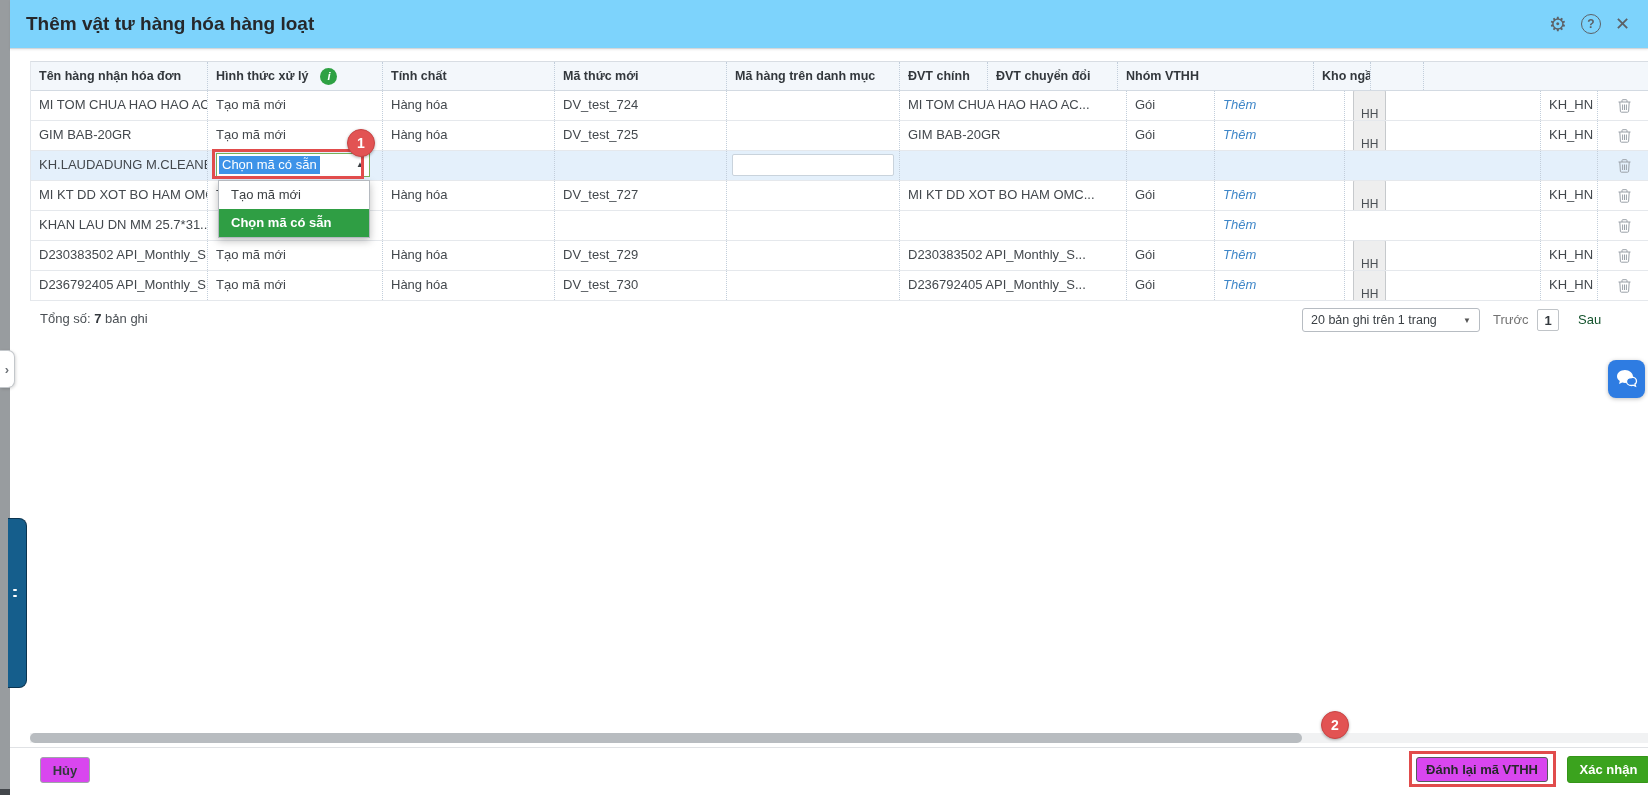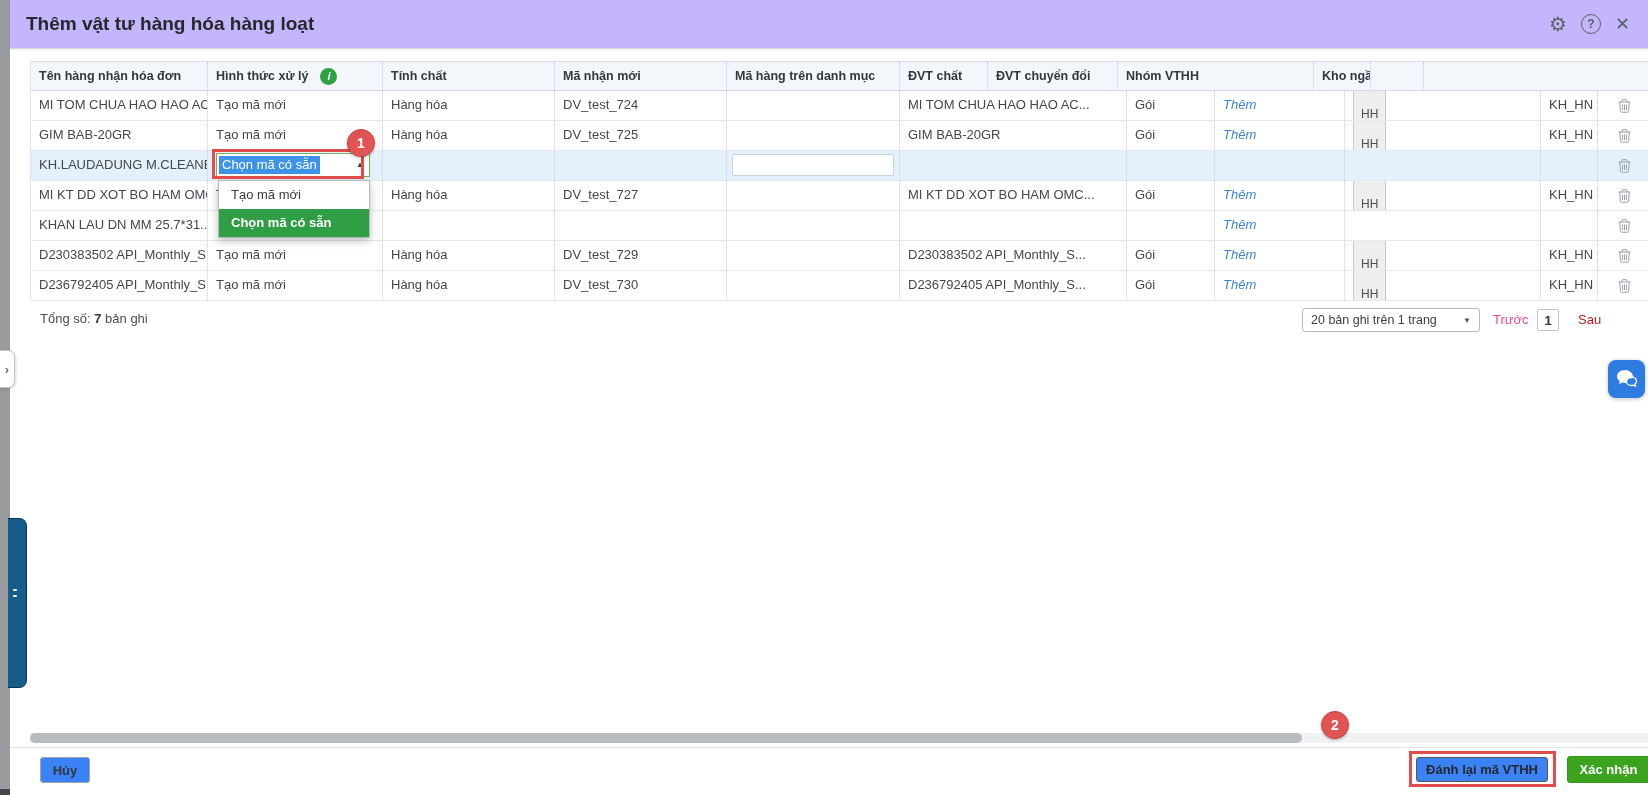--- a/index.html
+++ b/index.html
@@ -15,21 +15,21 @@
     border-radius:0 8px 8px 0;z-index:40;}
   .side-tab-blue i{position:absolute;left:5px;width:4px;height:2px;background:#fff;border-radius:1px;}
   .expand-handle{position:absolute;left:0;top:350px;width:14px;height:36px;background:#fff;
     border:1px solid #c3c7cb;border-left:none;border-radius:0 7px 7px 0;
     box-shadow:1px 1px 3px rgba(0,0,0,.15);z-index:45;
     display:flex;align-items:center;justify-content:center;cursor:pointer;}
   .expand-handle span{color:#6d7277;font-size:13px;font-weight:bold;}
   .bottom-strip{position:absolute;left:0;top:789px;width:1640px;height:6px;background:#43474b;z-index:2;}
   
   .modal{position:absolute;left:10px;top:0;width:1638px;height:795px;background:#fff;z-index:5;}
-  .modal-header{position:absolute;left:0;top:0;right:0;height:48px;background:#c4b5fd;
+  .modal-header{position:absolute;left:0;top:0;right:0;height:48px;background:#7dd3fc;
     border-bottom:1px solid #d4d7da;box-shadow:0 1px 2px rgba(0,0,0,.08);
     display:flex;align-items:center;}
   .modal-title{font-size:19px;font-weight:bold;color:#26282b;margin-left:16px;}
   .header-icons{margin-left:auto;margin-right:18px;display:flex;align-items:center;gap:14px;}
   .hicon{color:#5c6166;cursor:pointer;display:flex;align-items:center;justify-content:center;}
   .gear{font-size:20px;line-height:20px;}
   .help-circle{width:18px;height:18px;border:1.6px solid #5c6166;border-radius:50%;
     font-size:12px;font-weight:bold;}
   .close{font-size:18px;}
   
@@ -72,32 +72,32 @@
     display:flex;align-items:center;justify-content:center;box-shadow:0 1px 3px rgba(0,0,0,.3);}
   .circ1{left:337px;top:129px;}
   .circ2{left:1321px;top:711px;}
   
   .summary{position:absolute;left:30px;top:311px;font-size:13px;color:#4a4f54;}
   .summary b{font-weight:bold;color:#33383d;}
   .pagesize{position:absolute;left:1292px;top:308px;width:178px;height:24px;box-sizing:border-box;
     border:1px solid #b7bcc2;border-radius:3px;background:#fff;font-size:12.5px;color:#3b4045;
     display:flex;align-items:center;padding:0 8px;cursor:pointer;}
   .pagesize .caret{margin-left:auto;font-size:8px;color:#555;}
-  .pg-prev{position:absolute;left:1483px;top:312px;font-size:13px;color:#ec4899;cursor:pointer;}
+  .pg-prev{position:absolute;left:1483px;top:312px;font-size:13px;color:#737373;cursor:pointer;}
   .pg-box{position:absolute;left:1527px;top:309px;width:22px;height:22px;box-sizing:border-box;
     border:1px solid #c0c4c8;border-radius:2px;background:#fff;font-size:13px;font-weight:bold;
     color:#33383d;display:flex;align-items:center;justify-content:center;}
-  .pg-next{position:absolute;left:1568px;top:312px;font-size:13px;color:#b91c1c;cursor:pointer;}
+  .pg-next{position:absolute;left:1568px;top:312px;font-size:13px;color:#14532d;cursor:pointer;}
   
   .hscroll{position:absolute;left:20px;top:733px;width:1620px;height:10px;background:#f1f2f3;z-index:6;}
   .hscroll .thumb{position:absolute;left:0;top:0;width:1272px;height:10px;background:#b8bcc0;border-radius:5px;cursor:grab;}
   
   .footer-line{position:absolute;left:0;top:747px;right:0;height:1px;background:#e0e2e5;z-index:6;}
   .btn{position:absolute;box-sizing:border-box;display:inline-flex;align-items:center;justify-content:center;
-    font-size:13px;font-weight:bold;border-radius:3px;cursor:pointer;background:#3b82f6;}
+    font-size:13px;font-weight:bold;border-radius:3px;cursor:pointer;background:#d946ef;}
   .btn-cancel{left:30px;top:757px;width:50px;height:26px;border:1px solid #9fa4a9;color:#33383d;}
   .btn-recode{left:1406px;top:757px;width:132px;height:25px;border:1px solid #55595e;color:#26282b;z-index:36;}
   .btn-confirm{left:1557px;top:756px;width:83px;height:27px;border:1px solid #359518;background:#3ba31e;color:#fff;}
   
   .chat-fab{position:absolute;left:1608px;top:360px;width:37px;height:38px;background:#2e7ce2;
     border-radius:8px;z-index:45;display:flex;align-items:center;justify-content:center;cursor:pointer;
     box-shadow:0 1px 4px rgba(0,0,0,.25);}
 </style>
 </head>
 <body>
@@ -122,27 +122,27 @@
           <span>Tên hàng nhận hóa đơn</span>
         </div>
       <div class="td w2">
           <span>Hình thức xử lý</span>
           <span class="info-icon">i</span>
         </div>
       <div class="td w3">
           <span>Tính chất</span>
         </div>
       <div class="td w4">
-          <span>Mã nhận mới</span>
+          <span>Mã thức mới</span>
         </div>
       <div class="td w5">
           <span>Mã hàng trên danh mục</span>
         </div>
       <div class="td w7">
-          <span>ĐVT chất</span>
+          <span>ĐVT chính</span>
         </div>
       <div class="td w8">
           <span>ĐVT chuyển đổi</span>
         </div>
       <div class="td w9">
           <span>Nhóm VTHH</span>
         </div>
       <div class="td w10">
           <span>Kho ngầm định</span>
         </div>

